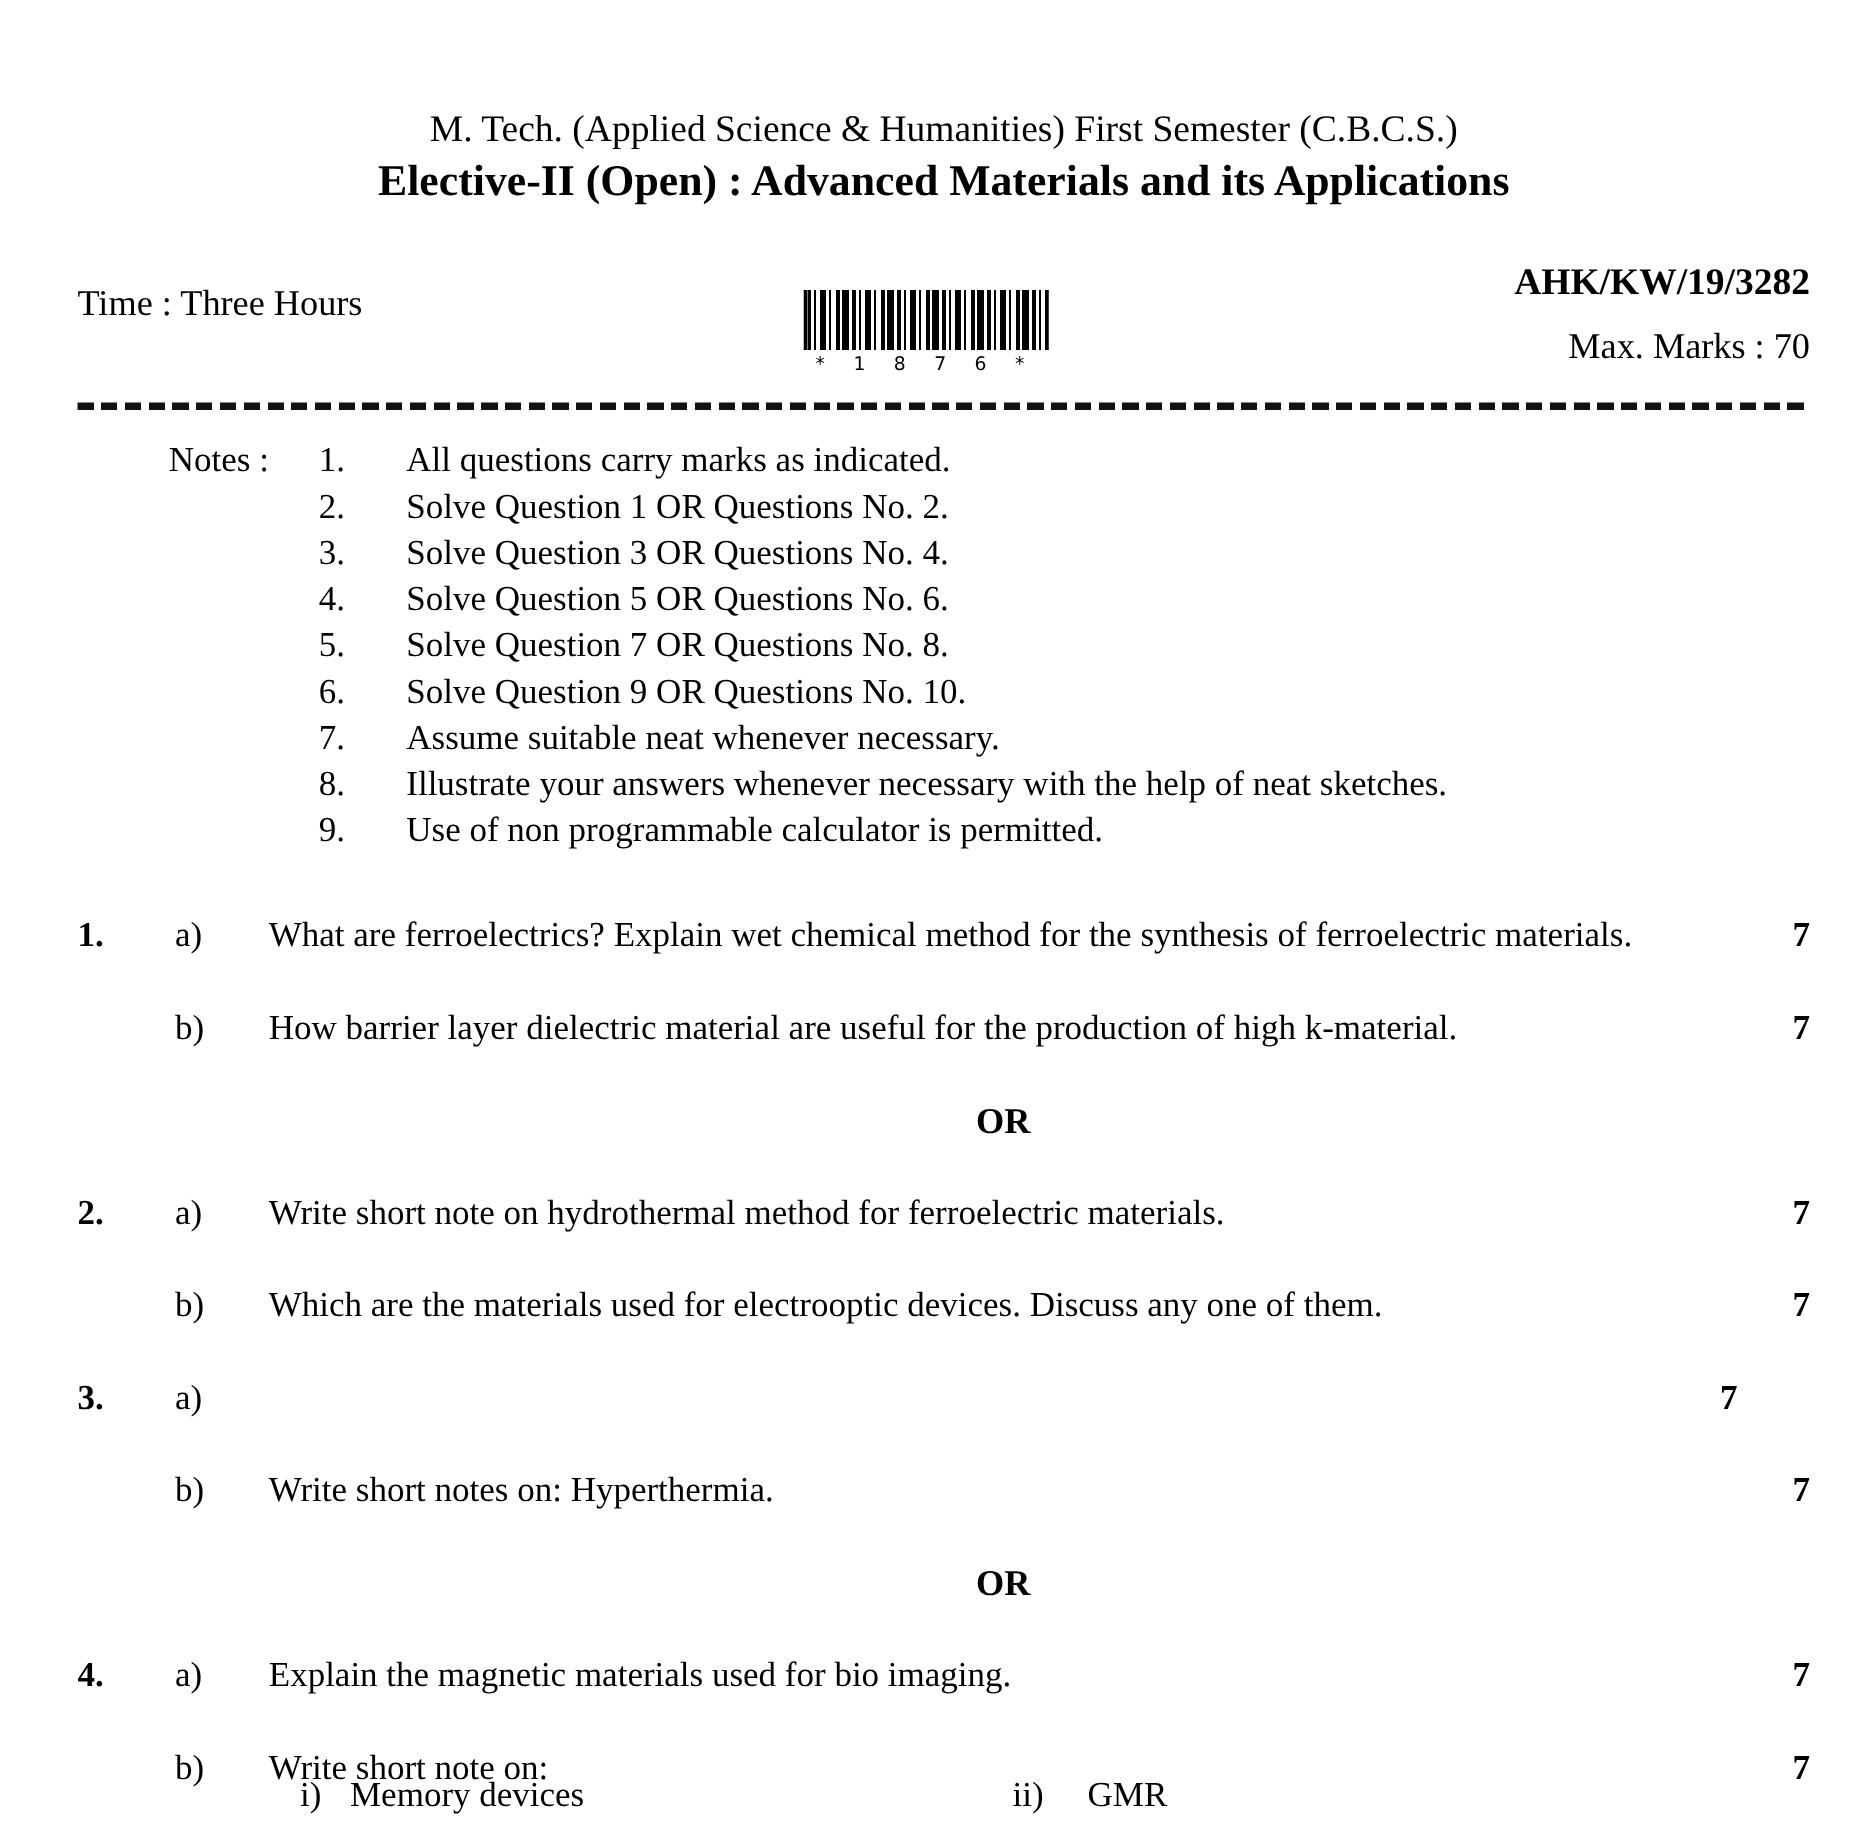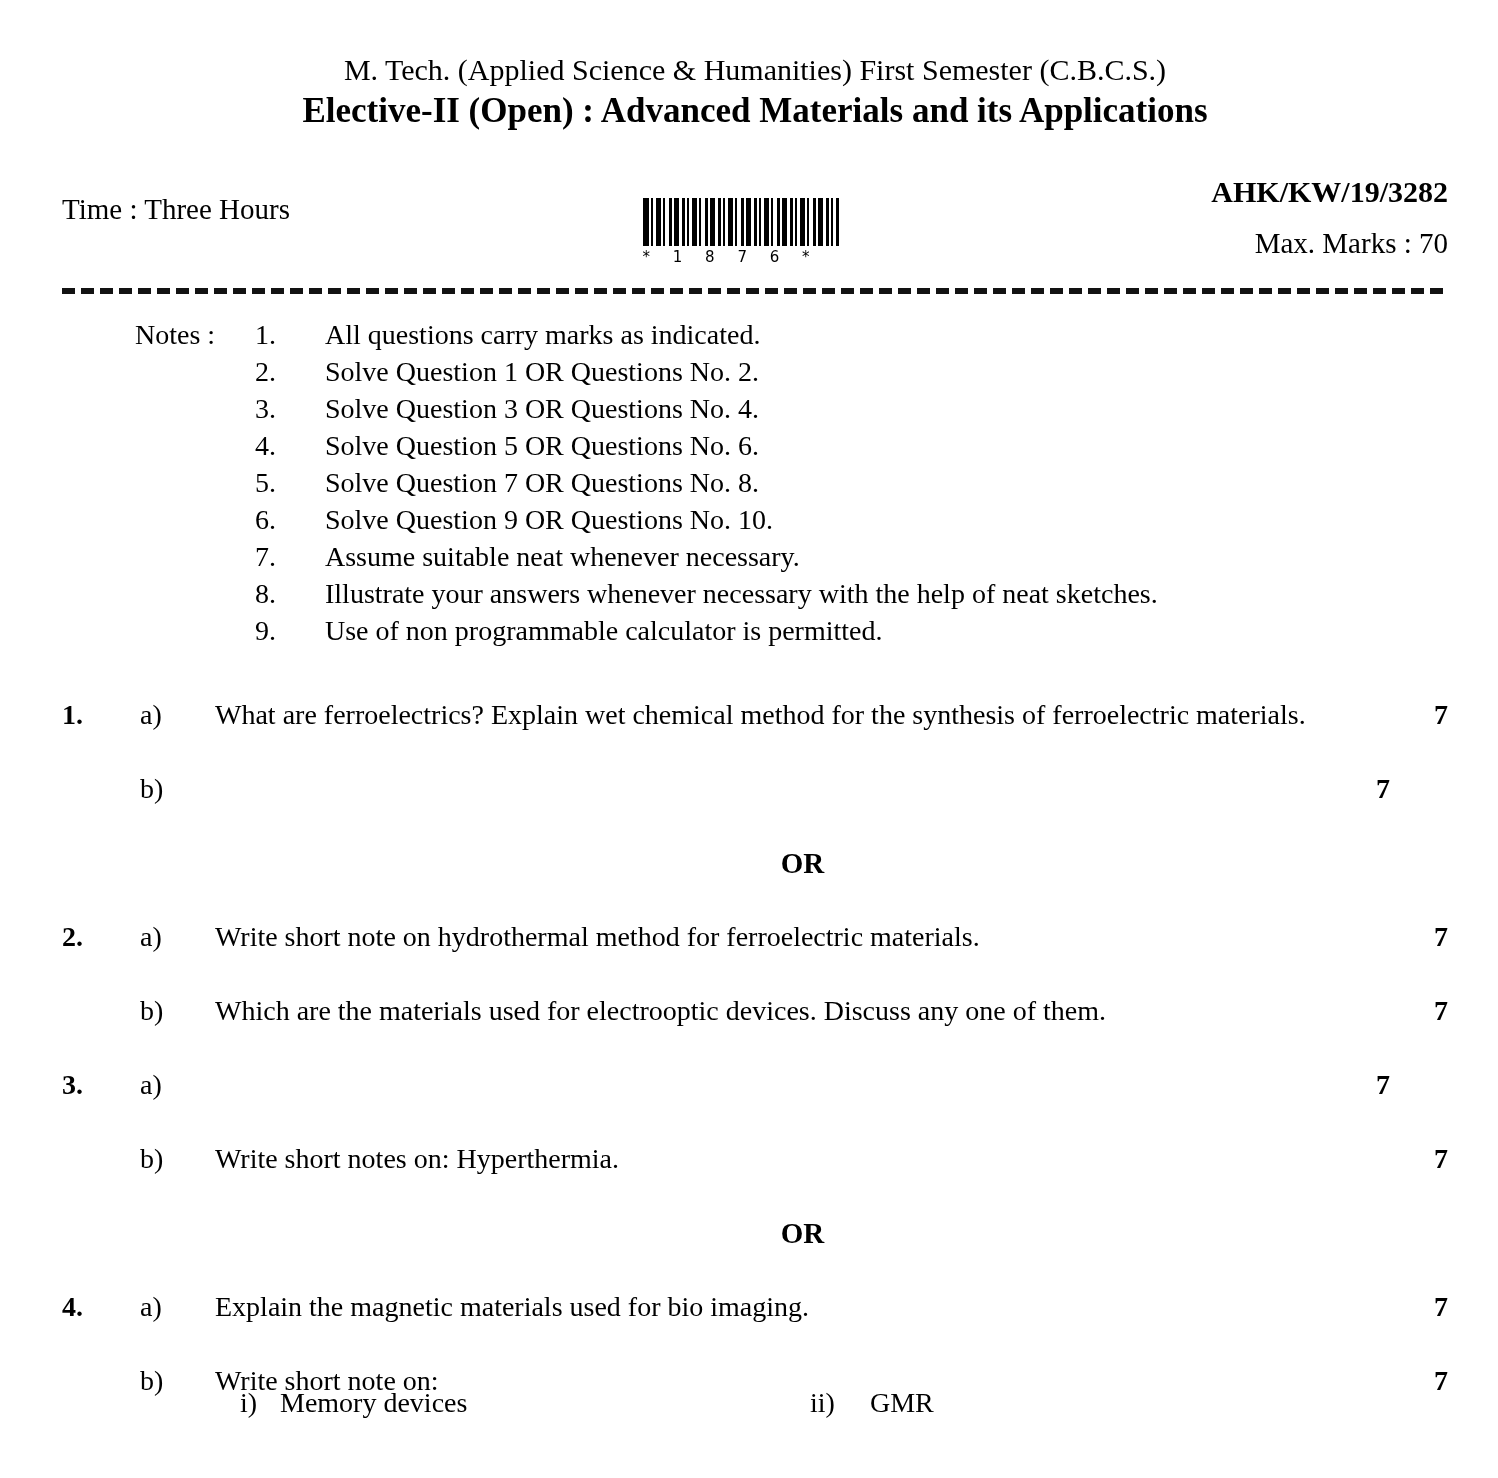--- a/index.html
+++ b/index.html
@@ -7,32 +7,32 @@
     width: 1498px; height: 1478px;
     background: #ffffff;
     color: #000;
     font-family: "Liberation Serif", serif;
     overflow: hidden;
     position: relative;
   }
   .page { padding: 0 50px 0 62px; box-sizing: border-box; width: 1498px; }
 
   
-  .titles { padding-top: 52px; text-align: center; }
+  .titles { padding-top: 86px; text-align: center; }
   .course-line { font-size: 30px; line-height: 36px; }
   .paper-title { font-size: 35px; line-height: 46px; font-weight: bold; }
 
   
   .meta { margin-top: 40px; display: grid; grid-template-columns: 1fr auto 1fr; align-items: start; }
   .meta-left .line1 { font-size: 29px; line-height: 34px; }
   .meta-left .line2 { font-size: 29px; line-height: 34px; margin-top: 18px; }
   .meta-right { text-align: right; }
   .meta-right .code { font-size: 30px; line-height: 36px; font-weight: bold; }
   .meta-right .marks { font-size: 29px; line-height: 34px; margin-top: 16px; }
-  .barcode-wrap { margin-top: 24px; margin-right: 29px; }
+  .barcode-wrap { margin-top: 24px; margin-right: 29px; text-align: center; }
   .barcode-bars {
     width: 190px; height: 48px; margin: 0 auto;
     background: repeating-linear-gradient(90deg,
       #000 0 3px, #fff 3px 5px, #000 5px 7px, #fff 7px 10px,
       #000 10px 15px, #fff 15px 17px, #000 17px 19px, #fff 19px 23px,
       #000 23px 26px, #fff 26px 28px, #000 28px 33px, #fff 33px 36px);
     border-left: 3px solid #000; border-right: 3px solid #000;
   }
   .barcode-digits {
     font-family: "DejaVu Sans", sans-serif;
@@ -120,20 +120,21 @@
     <div class="q-row">
       <div class="q-num">1.</div>
       <div class="q-part">a)</div>
       <div class="q-text">What are ferroelectrics? Explain wet chemical method for the synthesis of ferroelectric materials.</div>
       <div class="q-marks">7</div>
     </div>
 
     <div class="q-row">
       <div class="q-num"></div>
       <div class="q-part">b)</div>
+      <div class="q-text">How barrier layer dielectric material are useful for the production of high k-material.</div>
       <div class="q-marks">7</div>
     </div>
 
     <div class="or-row">OR</div>
 
     <div class="q-row">
       <div class="q-num">2.</div>
       <div class="q-part">a)</div>
       <div class="q-text">Write short note on hydrothermal method for ferroelectric materials.</div>
       <div class="q-marks">7</div>

